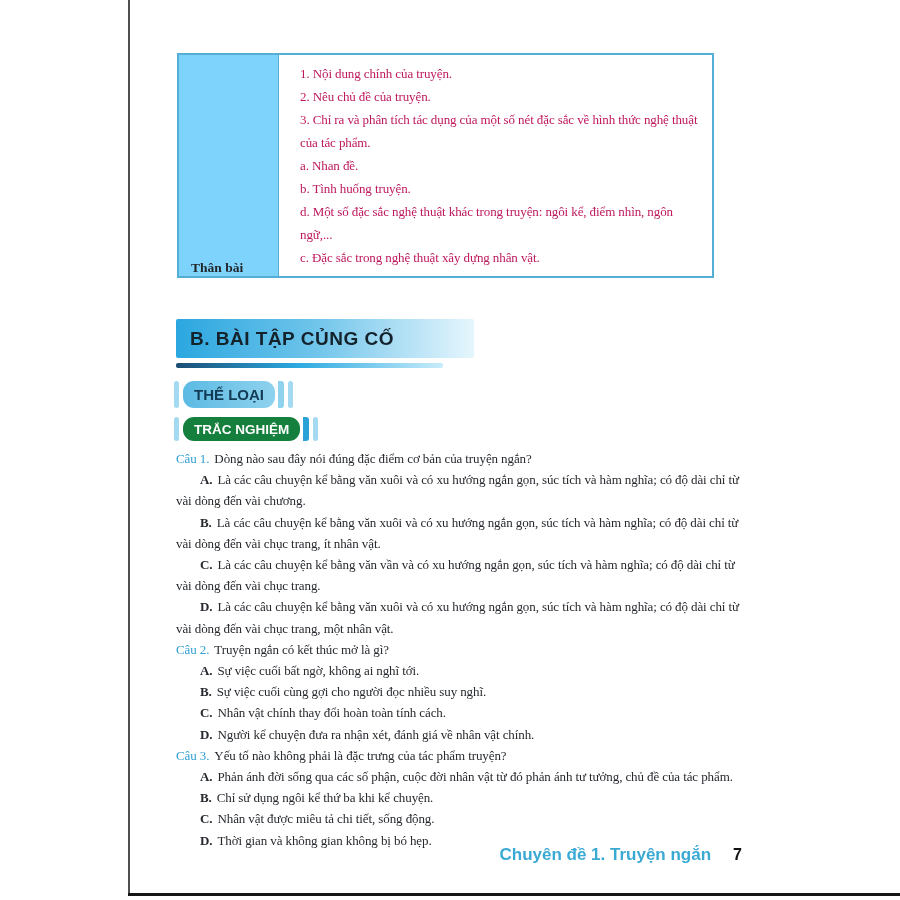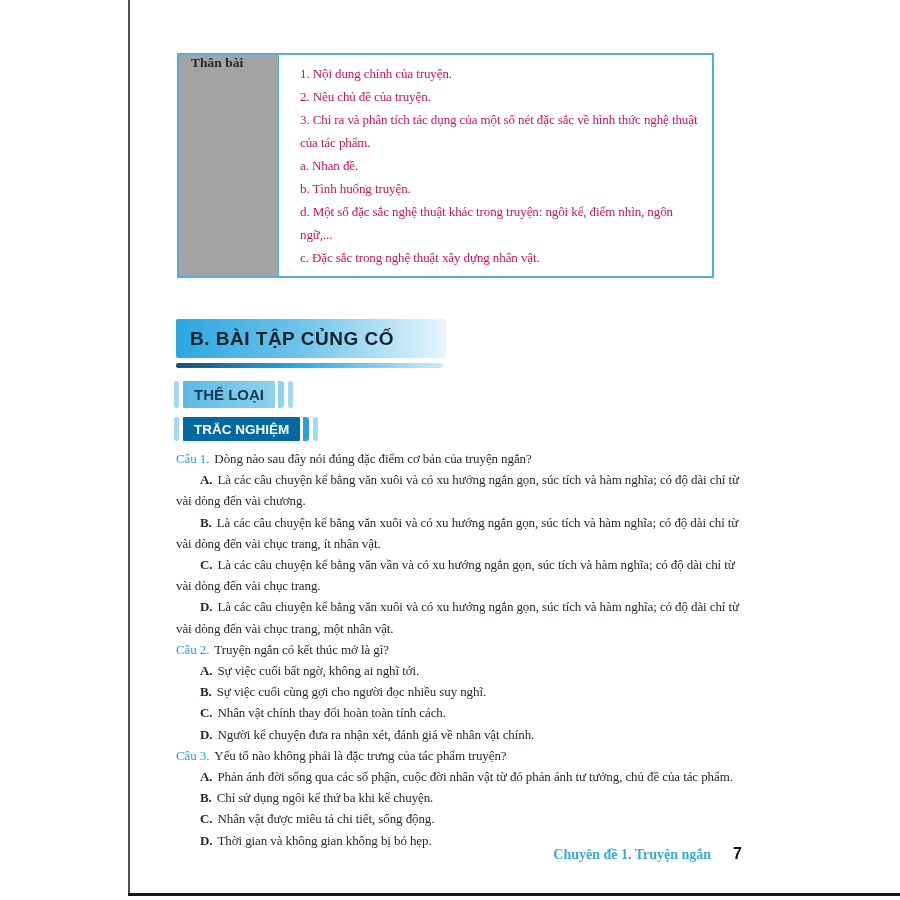--- a/index.html
+++ b/index.html
@@ -9,62 +9,62 @@
 
   
   .edge-left  { position:absolute; left:128px; top:0; width:2px; height:896px; background:#4f4f4f; }
   .edge-bottom{ position:absolute; left:128px; top:893px; width:772px; height:3px; background:#161616; }
 
   
   .outline { position:absolute; left:177px; top:53px; width:537px;
     border:2px solid #55aed3; background:#fff; }
   .o-row { display:flex; }
   .o-row + .o-row { border-top:1.5px solid #55aed3; }
-  .o-head { width:100px; min-width:100px; background:#a3a3a3; border-right:1.5px solid #55aed3;
-    display:flex; align-items:flex-start; padding-left:12px;
+  .o-head { width:100px; min-width:100px; background:#7dd3fc; border-right:1.5px solid #55aed3;
+    display:flex; align-items:flex-end; padding-left:12px;
     font-weight:bold; font-size:13.5px; color:#232629; }
   .o-body { flex:1; padding:7px 6px 7px 0; }
   .o-body p { font-size:13px; line-height:23px; color:#be185d; padding-left:21px; padding-right:4px; letter-spacing:-0.1px; }
   .o-row-kb .o-body { padding:3px 6px 3px 0; }
 
   
-  .banner { position:absolute; left:176px; top:319px; width:270px; height:39px;
+  .banner { position:absolute; left:176px; top:319px; width:298px; height:39px;
     background:linear-gradient(to right,#2ba7e0 0%,#6cc3ea 45%,#e6f6fd 100%);
     display:flex; align-items:center; padding-left:14px; border-radius:2px;
     font-family:"Liberation Sans","DejaVu Sans",sans-serif; font-weight:bold;
     font-size:19px; color:#14222c; letter-spacing:0.5px; }
   .banner-underline { position:absolute; left:176px; top:363px; width:267px; height:5px;
     background:linear-gradient(to right,#1b4d74 0%,#2aa9e0 45%,#c9ecfa 100%); border-radius:2px; }
 
   
   .badge { position:absolute; display:flex; align-items:stretch;
     font-family:"Liberation Sans","DejaVu Sans",sans-serif; font-weight:bold; }
   .badge .bracket { width:5px; border-radius:3px; background:#a4daf1; }
   .badge .gap { width:4px; }
-  .badge .body { display:flex; align-items:center; padding:0 11px; border-radius:1px; }
+  .badge .body { display:flex; align-items:center; padding:0 11px; border-radius:11px; }
   .badge .stripe { width:3px; background:#ffffff; }
   .badge .tail { width:6px; background:inherit; }
   .badge-genre { left:174px; top:381px; height:27px; font-size:15px; }
   .badge-genre .body { background:linear-gradient(to right,#5cbae3,#8ed2ee); color:#123a55; }
   .badge-genre .tail { background:#8ed2ee; border-radius:0 3px 3px 0; }
   .badge-quiz { left:174px; top:417px; height:24px; font-size:13.5px; }
-  .badge-quiz .body { background:#0369a1; color:#ffffff; }
+  .badge-quiz .body { background:#15803d; color:#ffffff; }
   .badge-quiz .tail { background:#2aa2d8; border-radius:0 3px 3px 0; }
 
   
   .questions { position:absolute; left:176px; top:448px; width:566px; }
   .questions p { font-size:13px; line-height:21.2px; color:#26292e; letter-spacing:-0.1px; }
   .questions p.opt { text-indent:24px; }
   .q-label { color:#2e9ed3; font-weight:normal; margin-right:5px;text-align:center; }
   .opt-label { font-weight:bold; margin-right:5px; }
 
   
   .footer { position:absolute; left:176px; top:845px; width:566px; text-align:right; }
-  .footer .section { color:#3aa9d4; font-weight:bold; font-size:14px;
-    font-family:Liberation Serif, serif; }
+  .footer .section { color:#3aa9d4; font-weight:bold; font-size:17px;
+    font-family:Liberation Sans, sans-serif; }
   .footer .pnum { color:#111; font-weight:bold; font-size:16px; margin-left:18px;
     font-family:"Liberation Sans","DejaVu Sans",sans-serif; }
 </style>
 </head>
 <body>
 
 <div class="stage">
 
   <div class="edge-left"></div>
   <div class="edge-bottom"></div>

